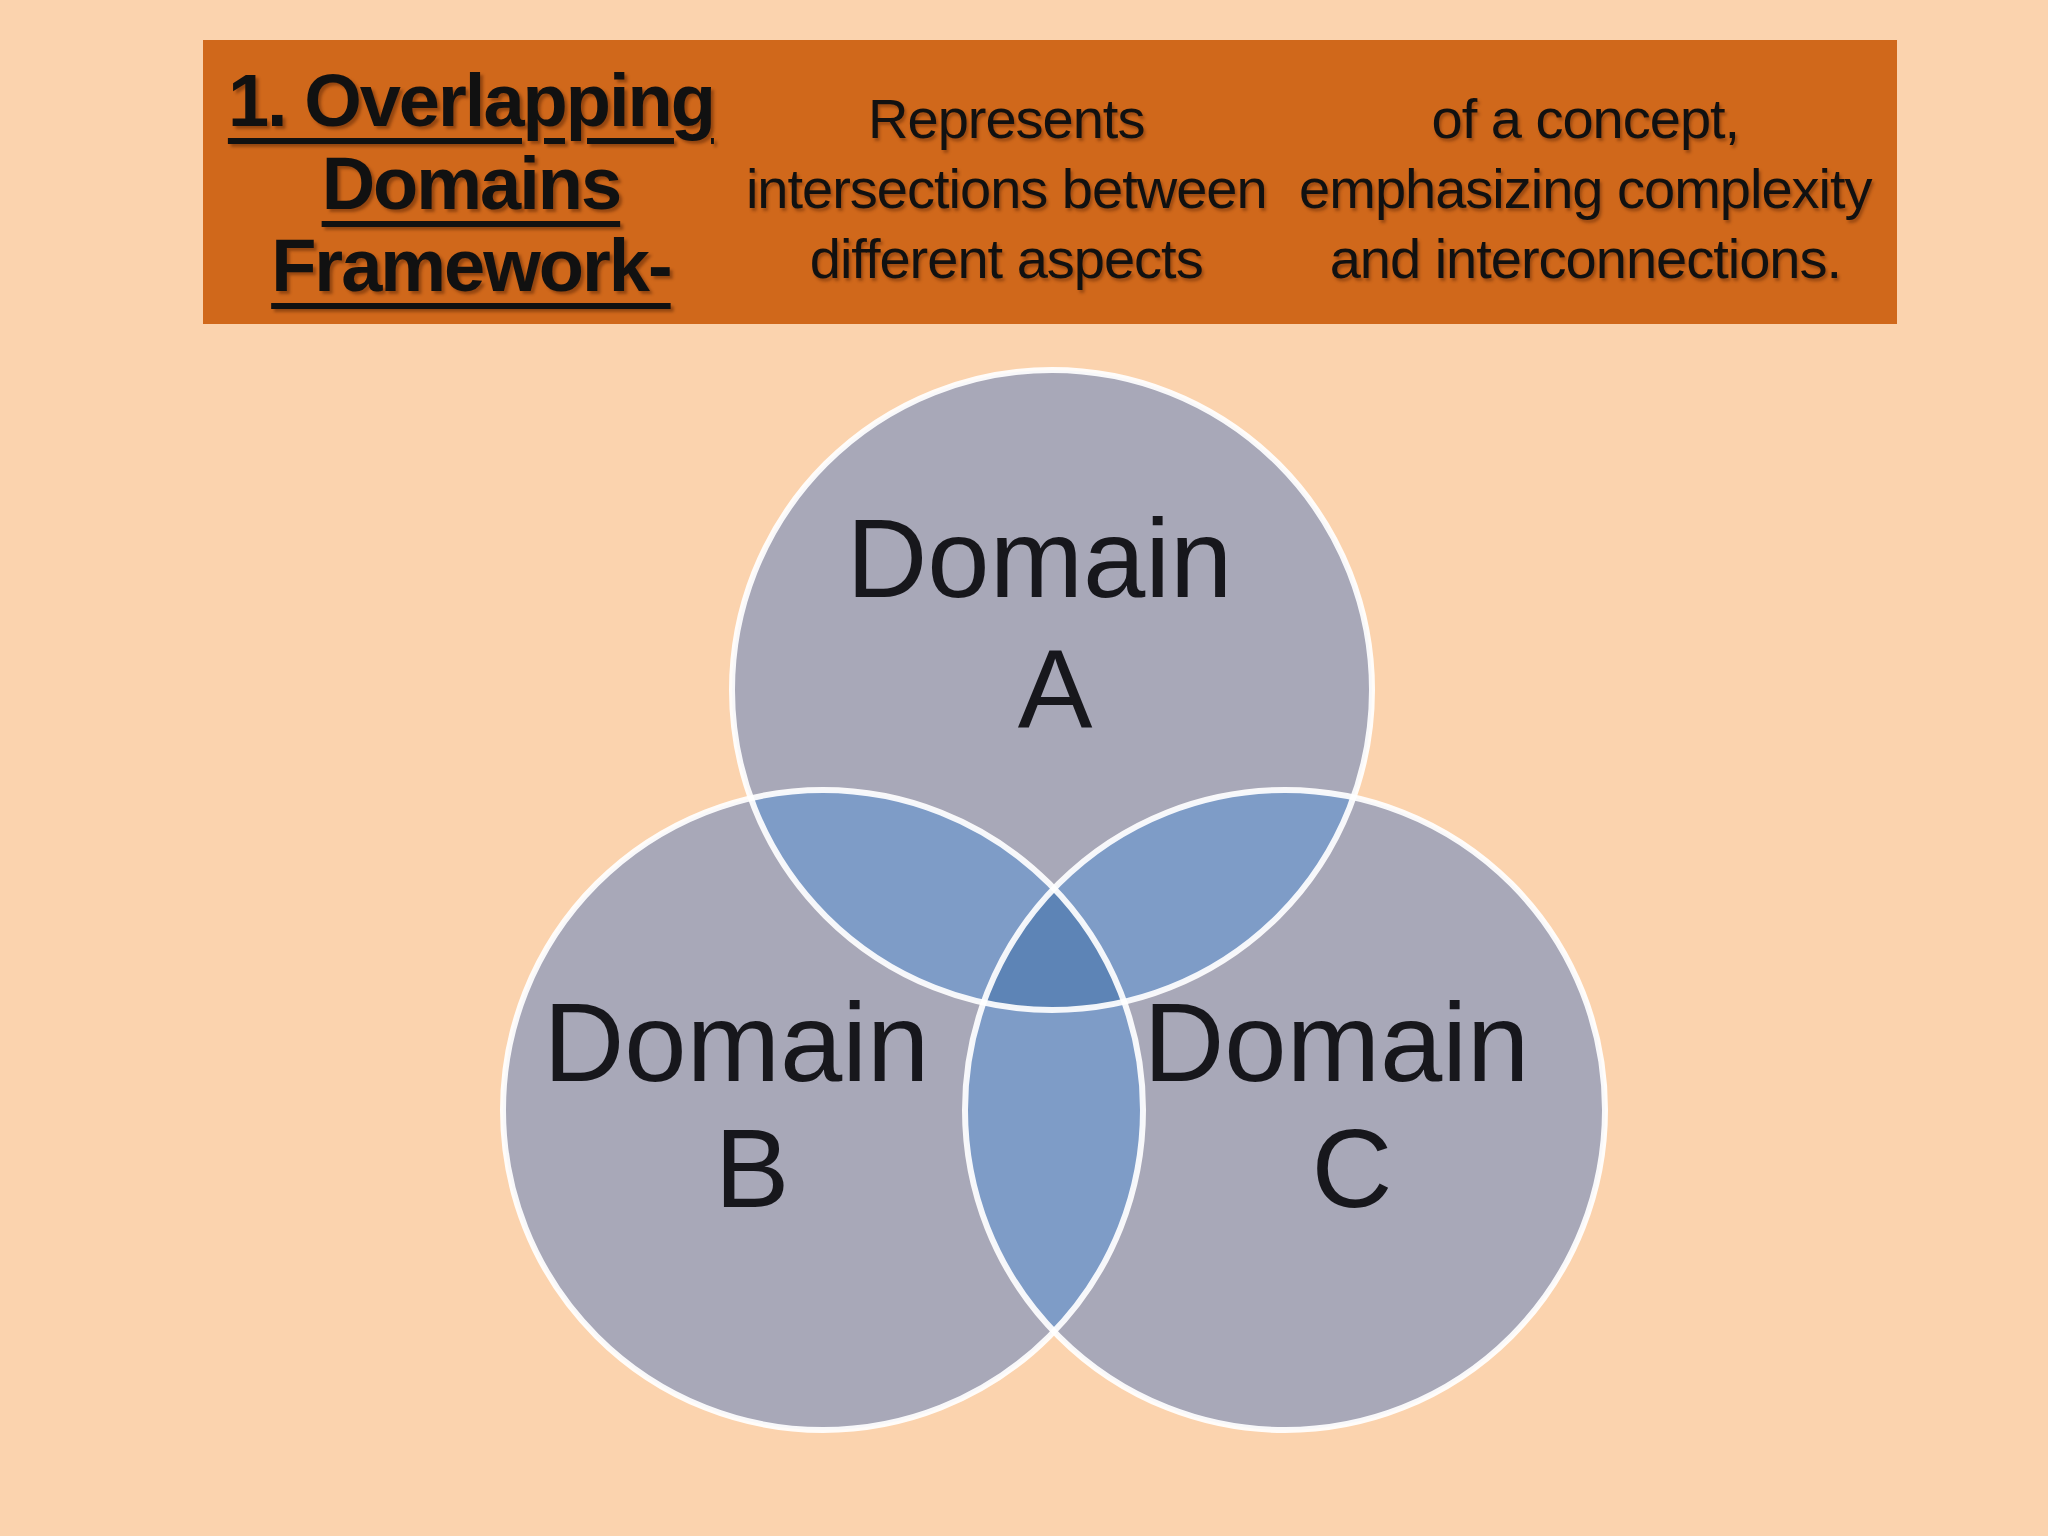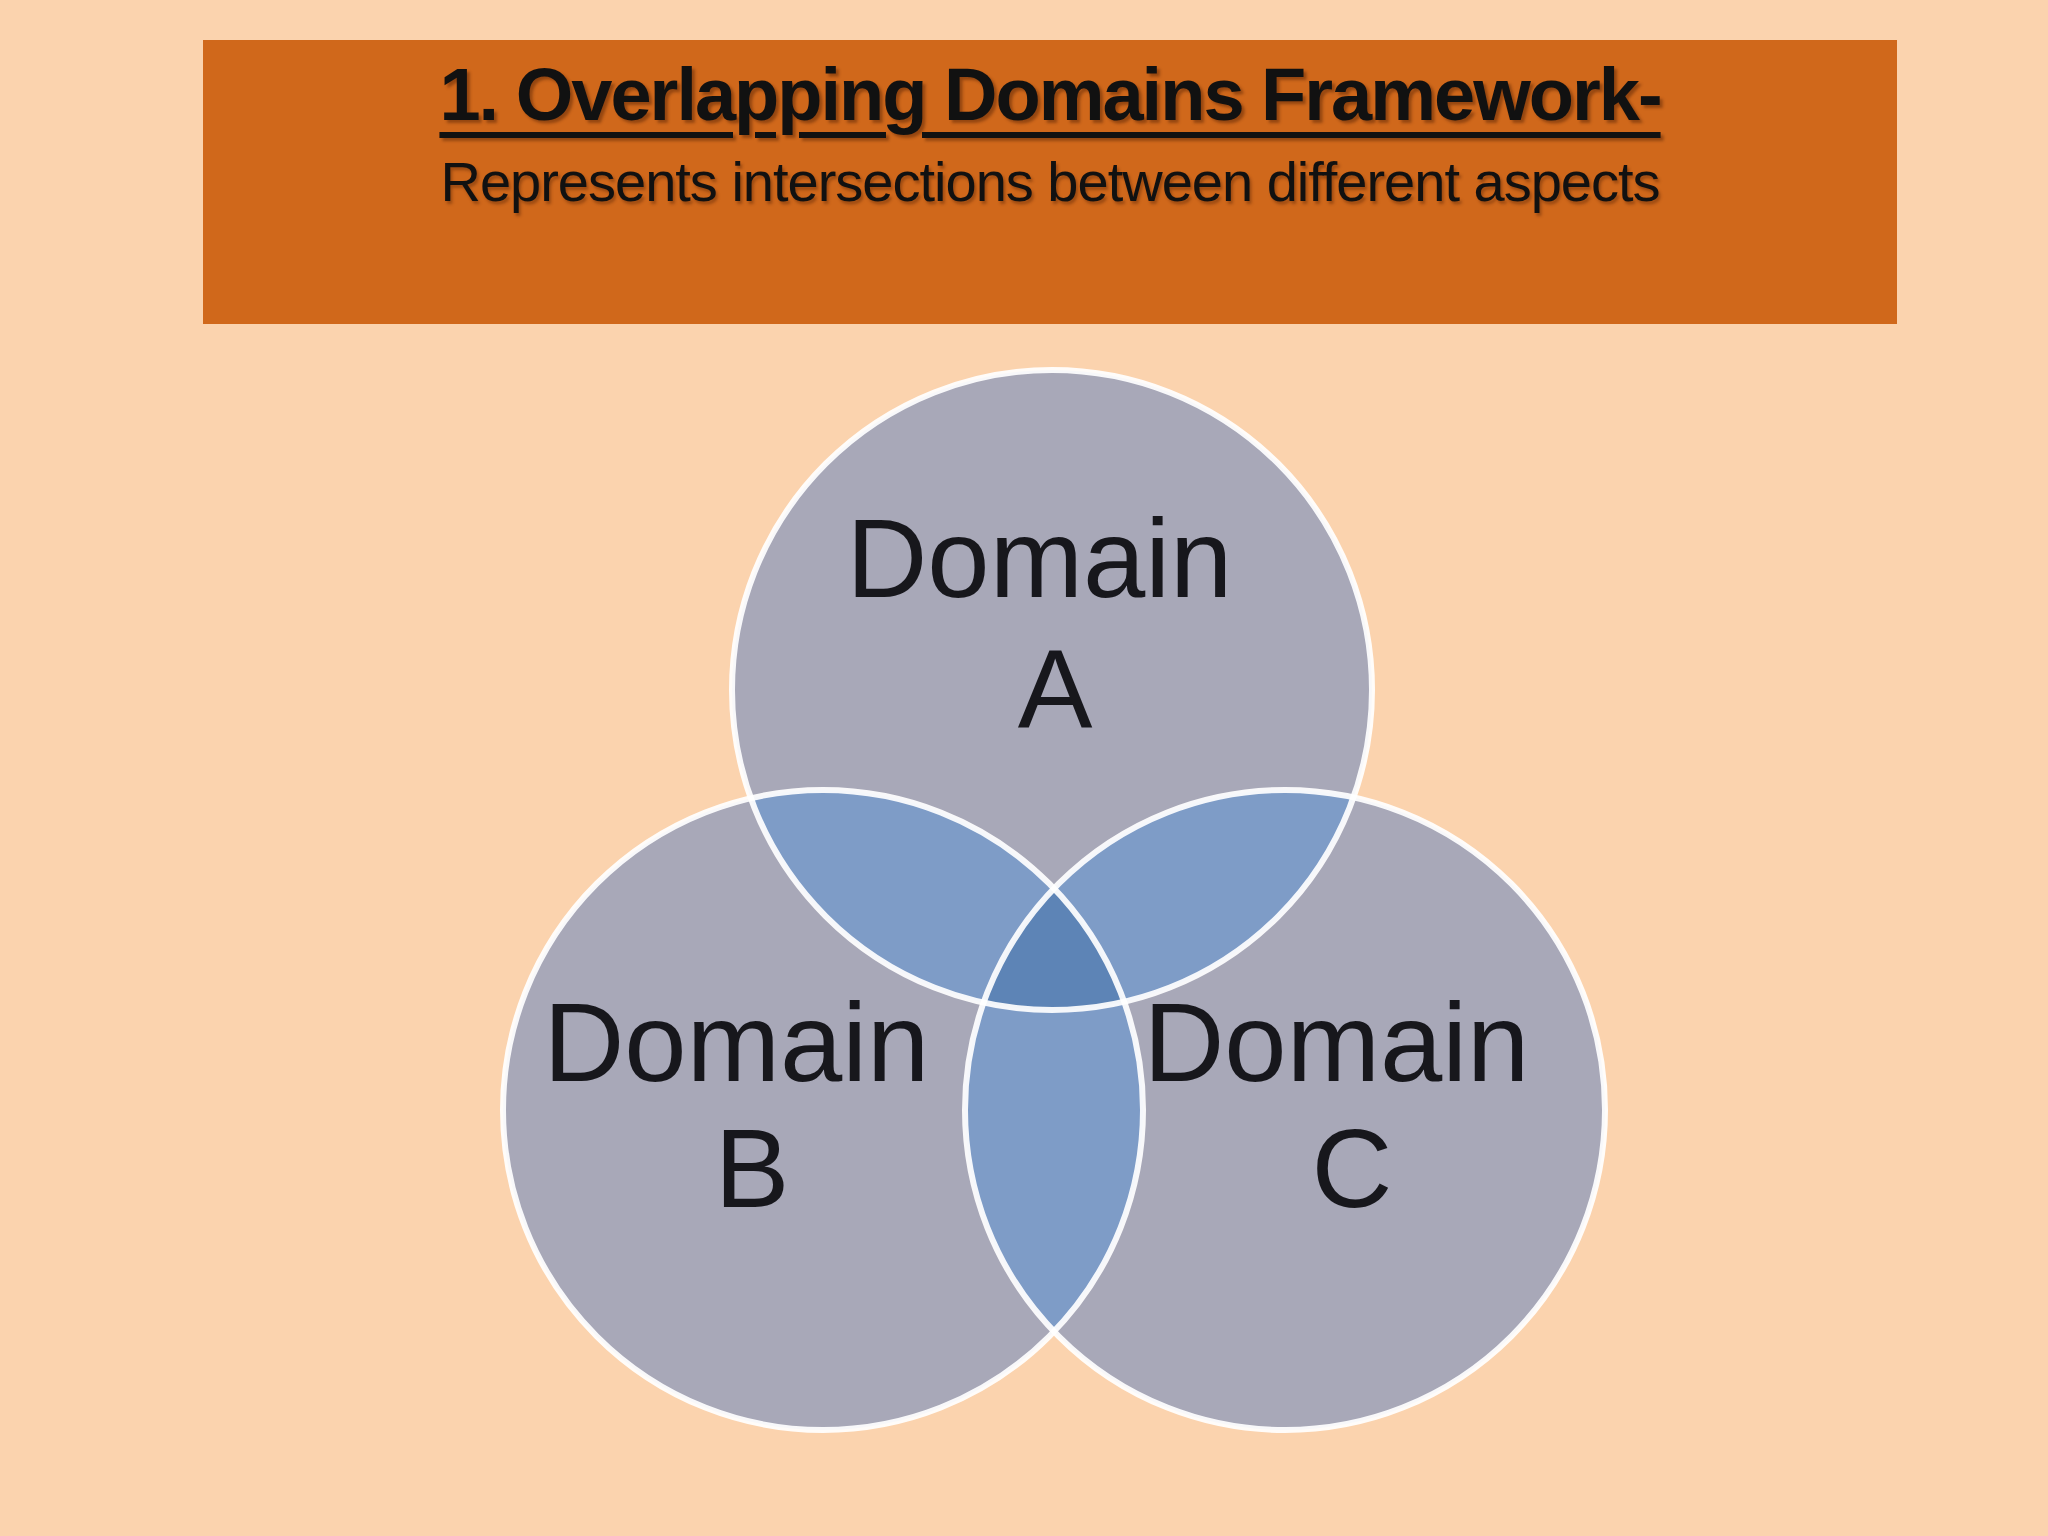--- a/index.html
+++ b/index.html
@@ -21,21 +21,21 @@
   .title-box {
     position: absolute;
     left: 203px;
     top: 40px;
     width: 1694px;
     height: 284px;
     background: var(--header-background, #D0681B);
     color: var(--text, #111111);
     text-align: center;
     display: flex;
-    flex-direction: column;
+    flex-direction: row;
     align-items: center;
     justify-content: flex-start;
     padding-top: 14px;
     box-sizing: border-box;
   }
   .title-box h1 {
     margin: 0 0 10px 0;
     font-size: 74px;
     line-height: 1.12;
     font-weight: 700;
@@ -73,20 +73,21 @@
   }
 </style>
 </head>
 <body>
 
 <div class="stage">
 
   <header class="title-box">
     <h1>1. Overlapping Domains Framework-</h1>
     <p class="subtitle">Represents intersections between different aspects</p>
+    <p class="subtitle">of a concept, emphasizing complexity and interconnections.</p>
   </header>
 
   <svg class="venn" viewBox="0 0 2048 1536" aria-hidden="false">
     <defs>
       <clipPath id="clipA">
           <circle cx="1052" cy="690" r="320"></circle>
         </clipPath>
       <clipPath id="clipB">
           <circle cx="823" cy="1110" r="320"></circle>
         </clipPath>

